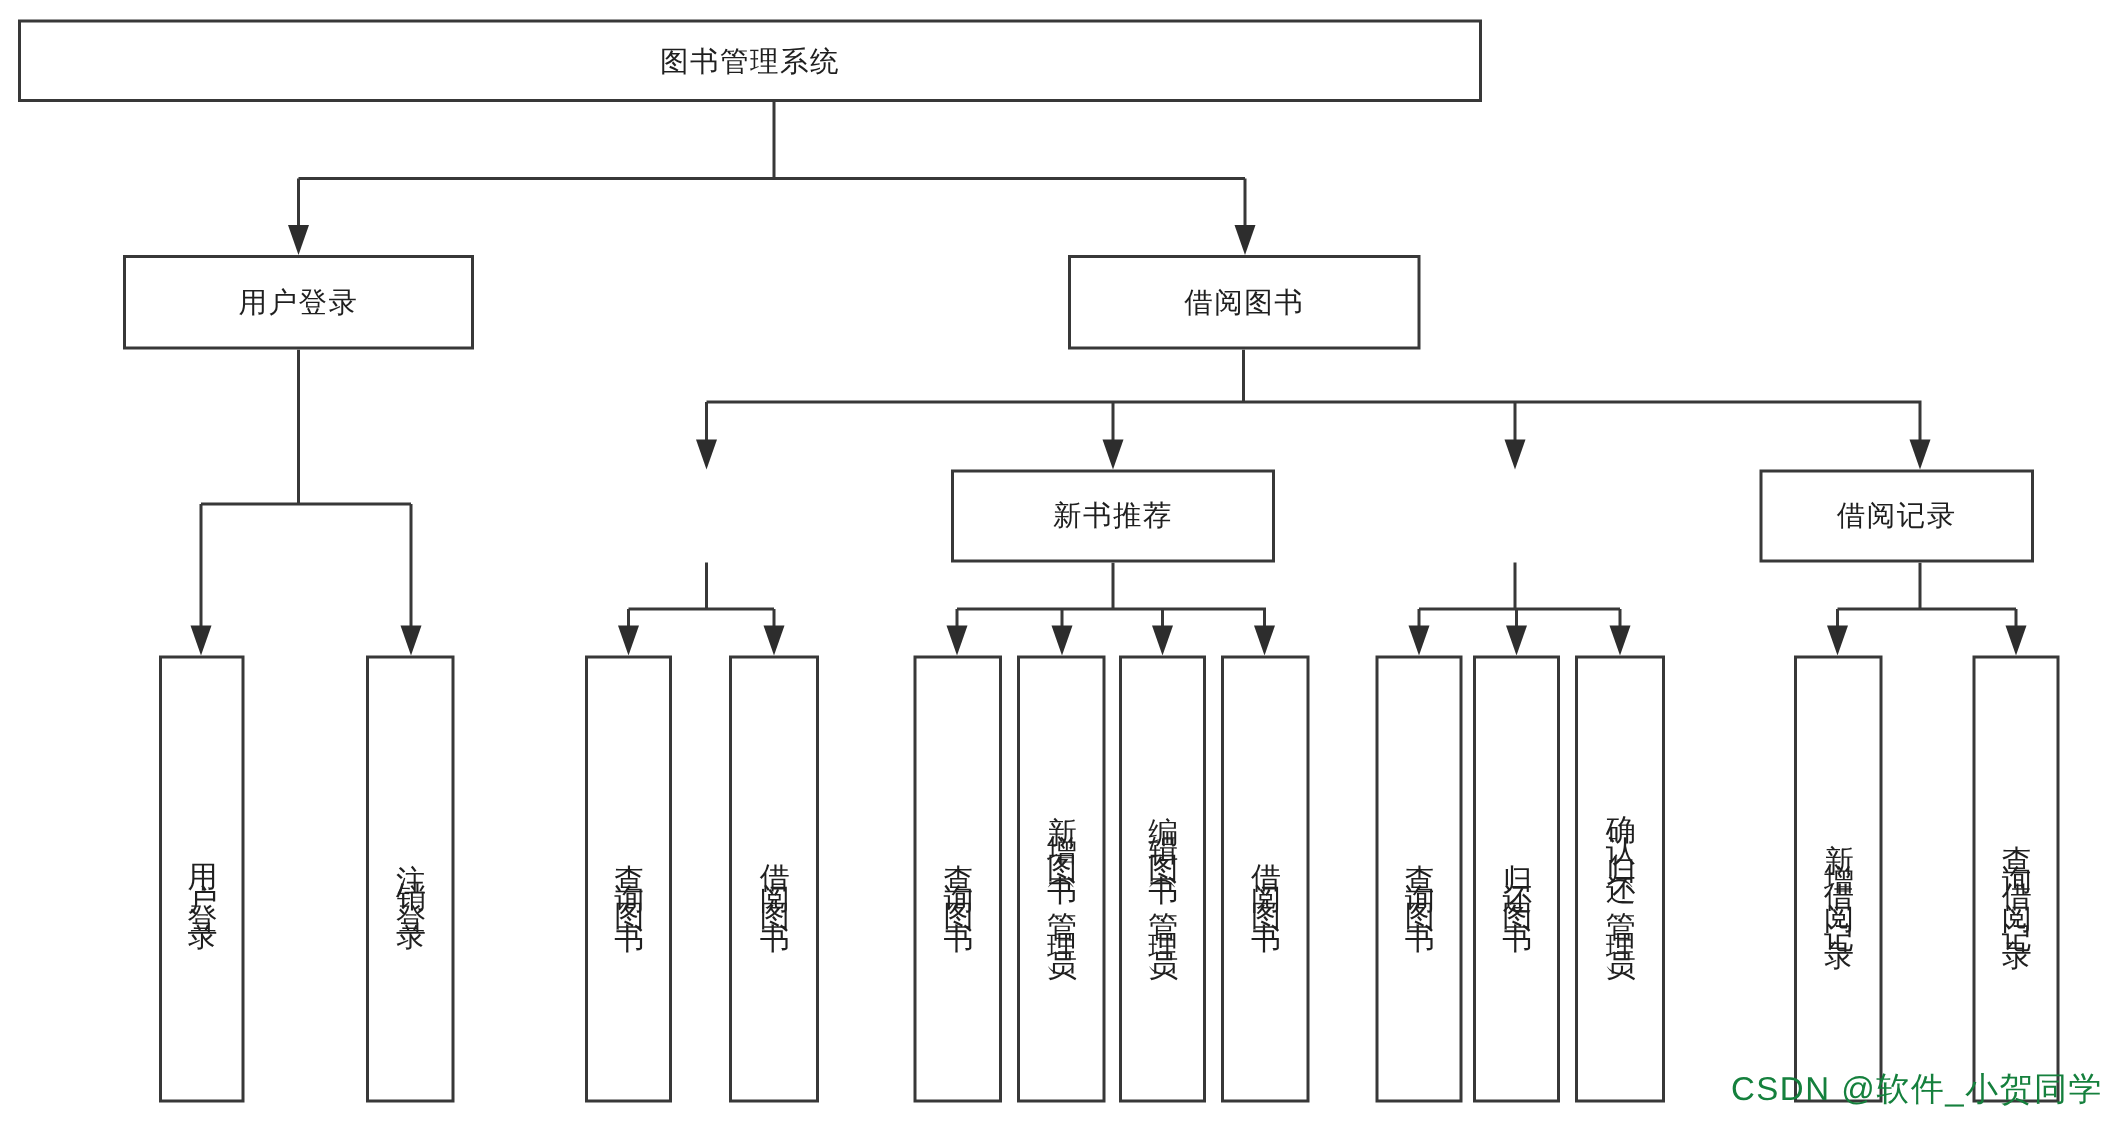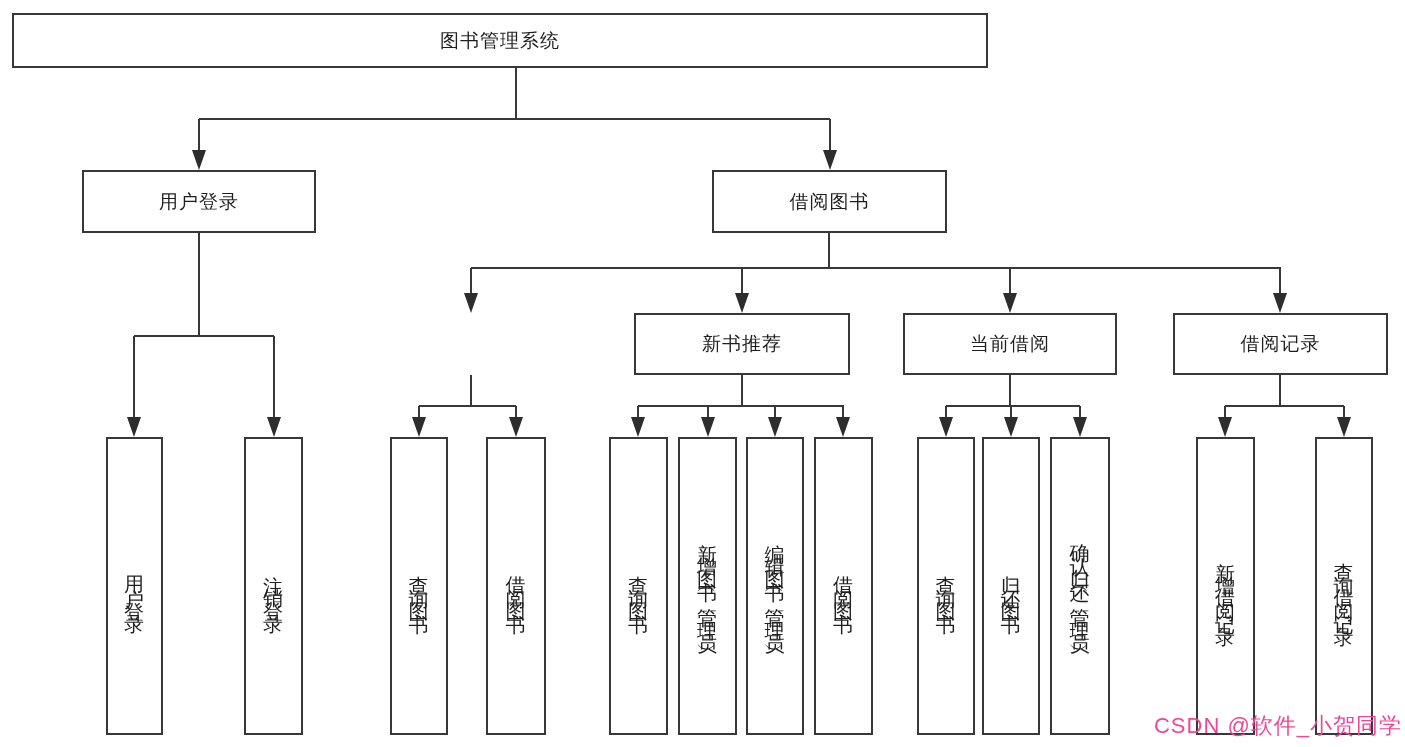--- a/index.html
+++ b/index.html
@@ -17,21 +17,21 @@
   .l2{top:170px;height:63px;}
   .l3{top:313px;height:62px;}
   .leaf{top:437px;height:298px;}
   .hlabel{letter-spacing:1px;}
   .vtext{
     writing-mode:vertical-rl;text-orientation:mixed;
     font-size:20px;letter-spacing:13px;line-height:1;
   }
   #watermark{
     position:absolute;right:3px;bottom:6px;
-    font-size:22px;color:#ec4899;letter-spacing:1px;white-space:nowrap;
+    font-size:22px;color:#15803d;letter-spacing:1px;white-space:nowrap;
   }
 </style>
 </head>
 <body>
 
 <div id="stage">
 
   <svg id="connectors" viewBox="0 0 1405 747" xmlns="http://www.w3.org/2000/svg">
     <g stroke="#383838" stroke-width="2" fill="none">
       <path d="M516,68 V120 M199,119 H830 M199,119 V153 M830,119 V153"></path>
@@ -72,24 +72,21 @@
   <div class="box l2" style="left:82px;width:234px">
     <span class="hlabel">用户登录</span>
   </div>
   <div class="box l2" style="left:712px;width:235px">
     <span class="hlabel">借阅图书</span>
   </div>
 
   <div class="box l3" style="left:634px;width:216px">
     <span class="hlabel">新书推荐</span>
   </div>
-  <div class="box l3" style="left:903px;width:214px">
-    <span class="hlabel">当前借阅</span>
-  </div>
-  <div class="box l3" style="left:1173px;width:215px">
+  <div class="box l3" style="left:1173px;width:183px">
     <span class="hlabel">借阅记录</span>
   </div>
 
   <div class="box leaf" style="left:106px;width:57px">
     <span class="vtext">用户登录</span>
   </div>
   <div class="box leaf" style="left:244px;width:59px">
     <span class="vtext">注销登录</span>
   </div>
 

